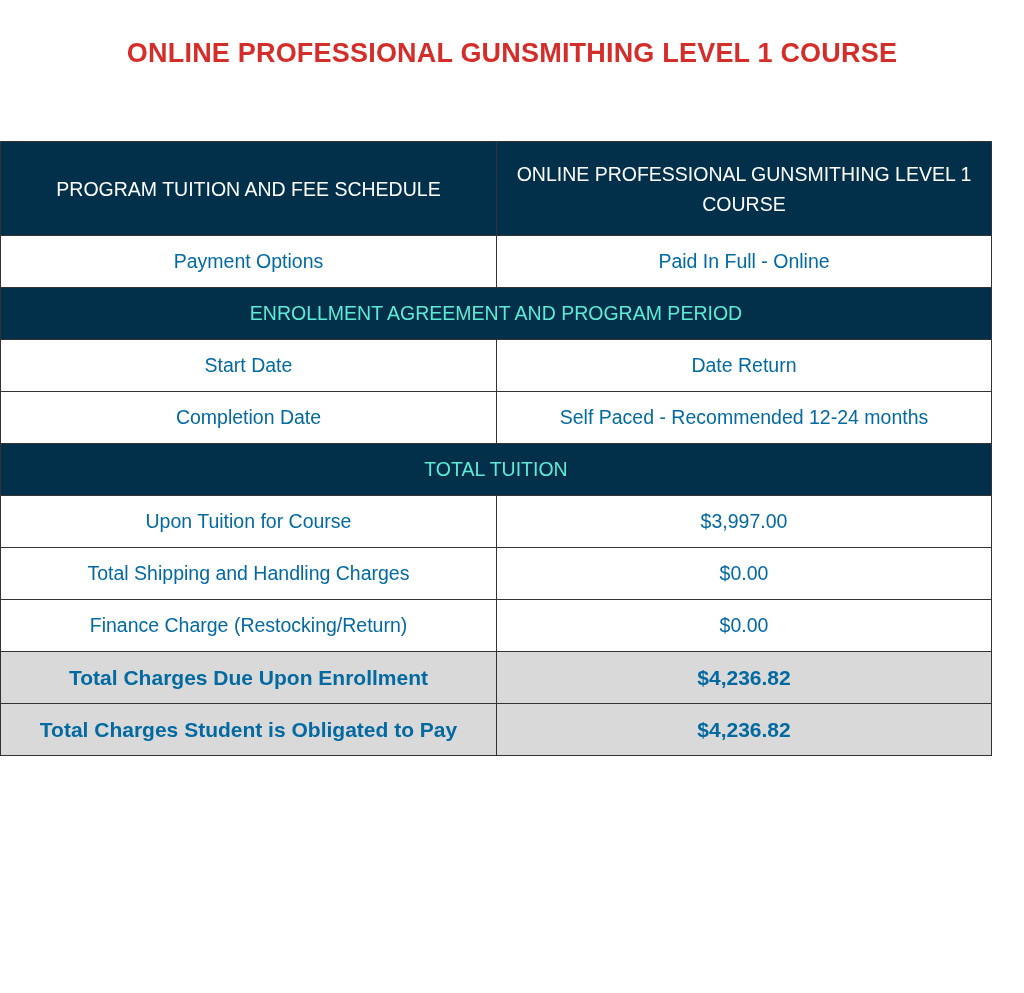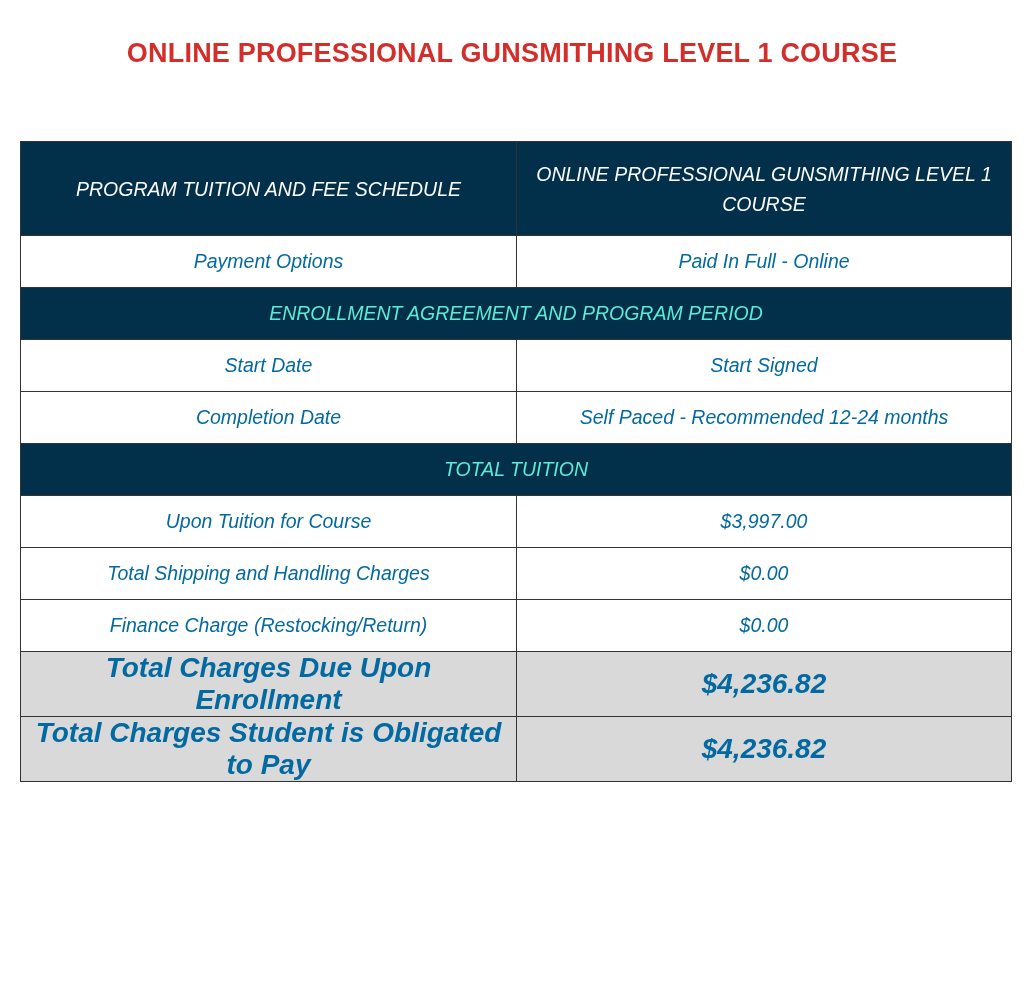--- a/index.html
+++ b/index.html
@@ -1,25 +1,25 @@
 <!DOCTYPE html>
 <html><head>
 <meta charset="utf-8">
 <style>
   html, body { margin:0; padding:0; background:#ffffff; }
   body { width:1024px; height:993px; position:relative; font-family:"Liberation Sans", sans-serif; }
   .title { position:absolute; top:38px; left:0; width:1024px; text-align:center; color:#d42e2b; font-weight:bold; font-size:27px; letter-spacing:0.2px; }
-  table { position:absolute; left:20px; top:141px; width:991px; border-collapse:collapse; table-layout:fixed;font-style:italic; }
+  table { position:absolute; left:0; top:141px; width:991px; border-collapse:collapse; table-layout:fixed; }
   td { border:1.5px solid #333333; text-align:center; vertical-align:middle; font-size:19.5px; color:#0369a1; padding:0 8px; }
   col.c1 { width:496px; }
   col.c2 { width:495px; }
   tr.row td { height:51px; }
   tr.head td { height:93px; background:#02304b; color:#ffffff; font-size:19.5px; line-height:30px; }
   tr.section td { height:51px; background:#02304b; color:#5eead4; }
-  tr.total td { height:51px; background:#d9d9d9; font-weight:bold; font-size:28px; }
+  tr.total td { height:51px; background:#d9d9d9; font-weight:bold; font-size:21px; }
 </style>
 </head>
 <body>
 
 <div class="title">ONLINE PROFESSIONAL GUNSMITHING LEVEL 1 COURSE</div>
 
 <table>
   <colgroup>
       <col class="c1">
       <col class="c2">
@@ -31,21 +31,21 @@
   </tr>
   <tr class="row">
     <td>Payment Options</td>
     <td>Paid In Full - Online</td>
   </tr>
   <tr class="section">
     <td colspan="2">ENROLLMENT AGREEMENT AND PROGRAM PERIOD</td>
   </tr>
   <tr class="row">
     <td>Start Date</td>
-    <td>Start Signed</td>
+    <td>Date Return</td>
   </tr>
   <tr class="row">
     <td>Completion Date</td>
     <td>Self Paced - Recommended 12-24 months</td>
   </tr>
   <tr class="section">
     <td colspan="2">TOTAL TUITION</td>
   </tr>
   <tr class="row">
     <td>Upon Tuition for Course</td>

